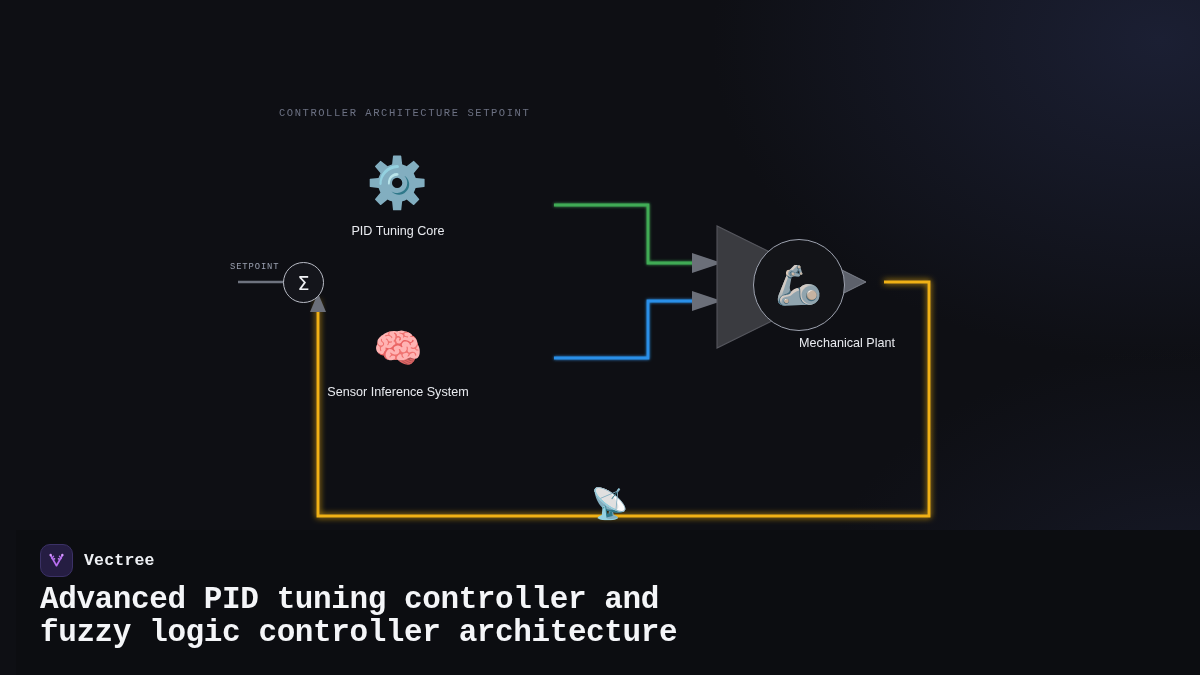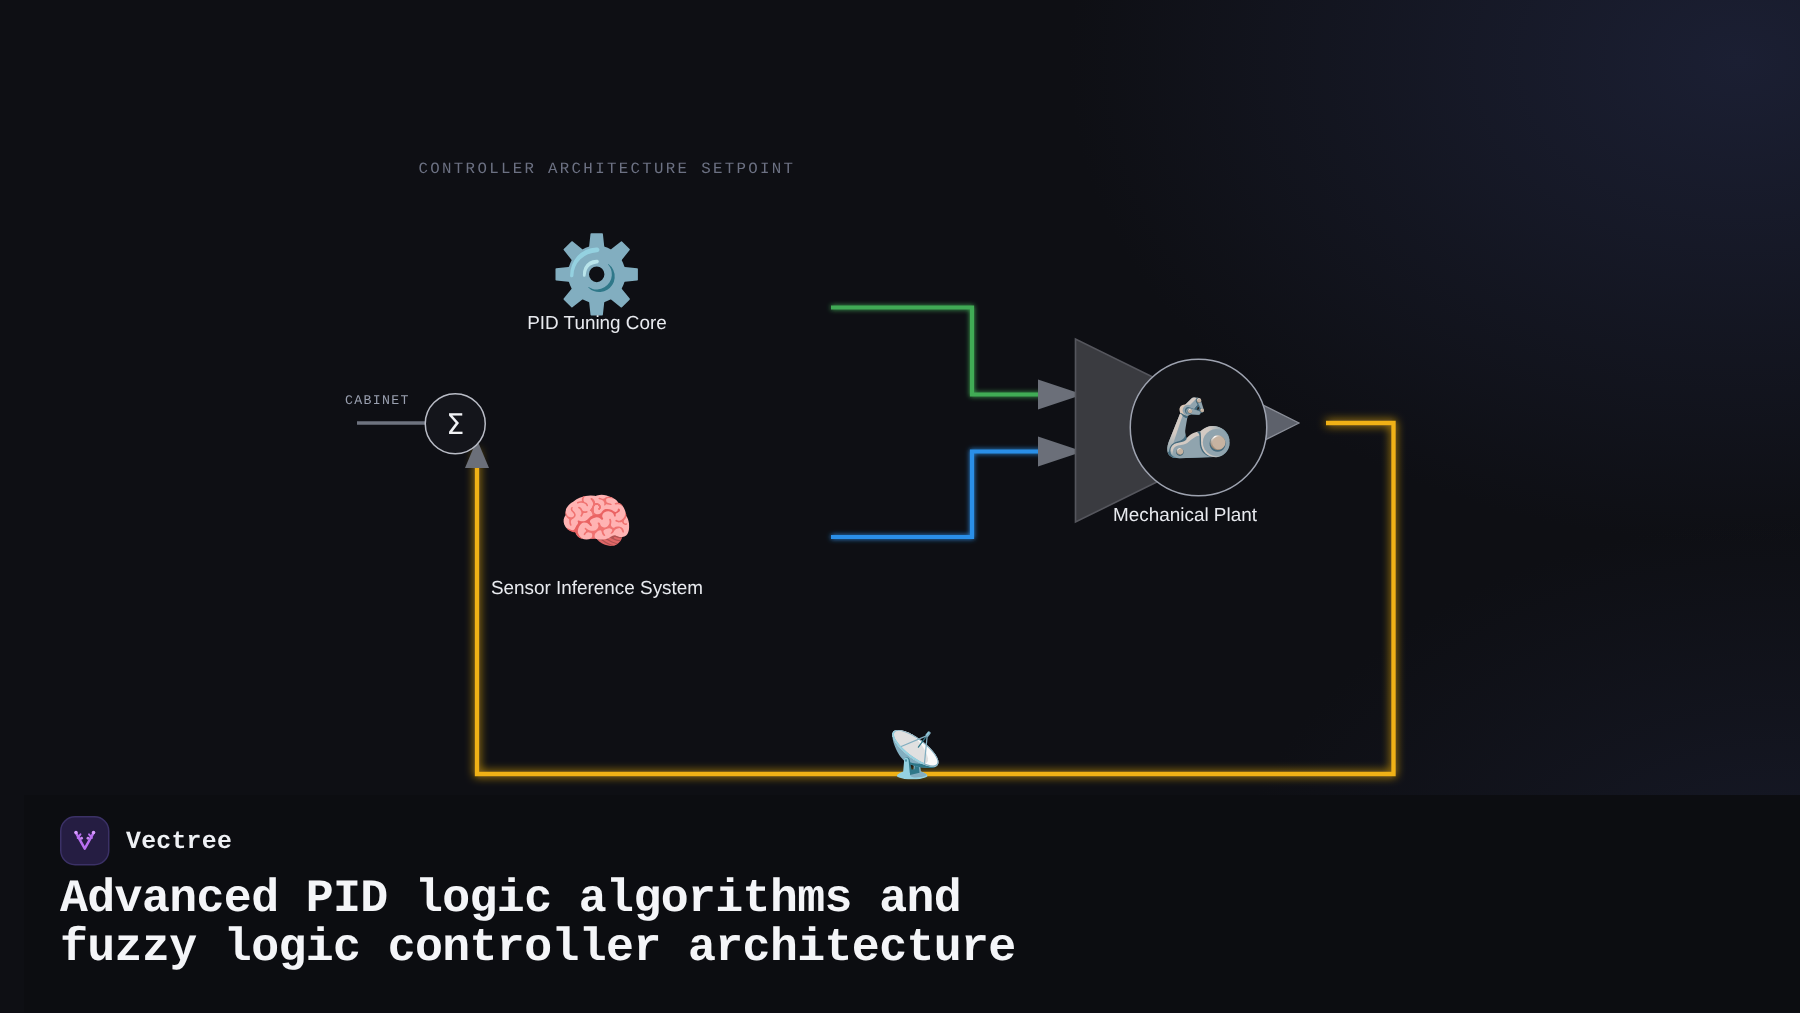--- a/index.html
+++ b/index.html
@@ -33,21 +33,21 @@
   .node .glyph {
     font-family:"DejaVu Sans", sans-serif; line-height:1;
     display:block;
   }
   .node .cap {
     display:block; color:#e8eaef; font-size:12.6px; line-height:1.2;
   }
 
   #node-pid { left:298px; top:158px; width:200px; }
   #node-pid .glyph { font-size:50px; }
-  #node-pid .cap { }
+  #node-pid .cap { margin-top:16px; }
 
   #node-fuzzy { left:298px; top:328px; width:200px; }
   #node-fuzzy .glyph { font-size:40px; }
   #node-fuzzy .cap { margin-top:17px; }
 
   #node-sensor { left:535px; top:489px; width:150px; }
   #node-sensor .glyph { font-size:30px; }
   #node-sensor .cap { margin-top:10px; font-size:11.5px; color:#dfe2e9; }
 
   
@@ -68,21 +68,21 @@
   
   #plant-wrap { position:absolute; left:705px; top:222px; width:170px; height:162px; }
   #plant-circle {
     position:absolute; left:48px; top:17px; width:92px; height:92px;
     border-radius:50%; background:#131418; border:1.1px solid #9ea3b0;
     display:flex; align-items:center; justify-content:center;
     font-family:"DejaVu Sans", sans-serif; font-size:38px; line-height:1;
   }
   #plant-caption {
     position:absolute; left:-20px; top:114px; width:210px;
-    text-align:center; color:#e8eaef; font-size:12.6px;
+    text-align:right; color:#e8eaef; font-size:12.6px;
   }
 
   
   #footer {
     position:absolute; left:16px; top:530px; width:1200px; height:145px;
     background:#0c0d11;
   }
   #brand { position:absolute; left:24px; top:14px; display:flex; align-items:center; gap:11px; }
   #brand-mark {
     width:33px; height:33px; border-radius:10px;
@@ -156,21 +156,21 @@
       <g>
         <polygon points="838,268 866,282 838,296" fill="#5d616b" stroke="#8b8f99" stroke-width="0.8"></polygon>
       </g>
       <g>
         <polygon points="310,312 318,293 326,312" fill="#6b6f79"></polygon>
       </g>
     </svg>
 
     <div class="cabinet-label">CONTROLLER ARCHITECTURE SETPOINT</div>
 
-    <div id="setpoint-label">CABINET</div>
+    <div id="setpoint-label">SETPOINT</div>
     <div id="sum-node">
       <span>Σ</span>
     </div>
 
     <div class="node" id="node-pid">
       <span class="glyph">⚙️</span>
       <span class="cap">PID Tuning Core</span>
     </div>
 
     <div class="node" id="node-fuzzy">
@@ -206,20 +206,20 @@
           <circle cx="4.6" cy="5.0" r="1.5" fill="#d79bff"></circle>
           <circle cx="19.4" cy="5.0" r="1.5" fill="#d79bff"></circle>
           <circle cx="9.3" cy="9.9" r="1.2" fill="#c985f5"></circle>
           <circle cx="14.7" cy="9.9" r="1.2" fill="#c985f5"></circle>
         </svg>
       </div>
       <div id="brand-name">Vectree</div>
     </div>
 
     <div id="headline">
-      <span class="l1">Advanced PID logic algorithms and</span>
+      <span class="l1">Advanced PID tuning controller and</span>
       <span class="l2">fuzzy logic controller architecture</span>
     </div>
 
 
   </div>
 
 </div>
 
 </body></html>

